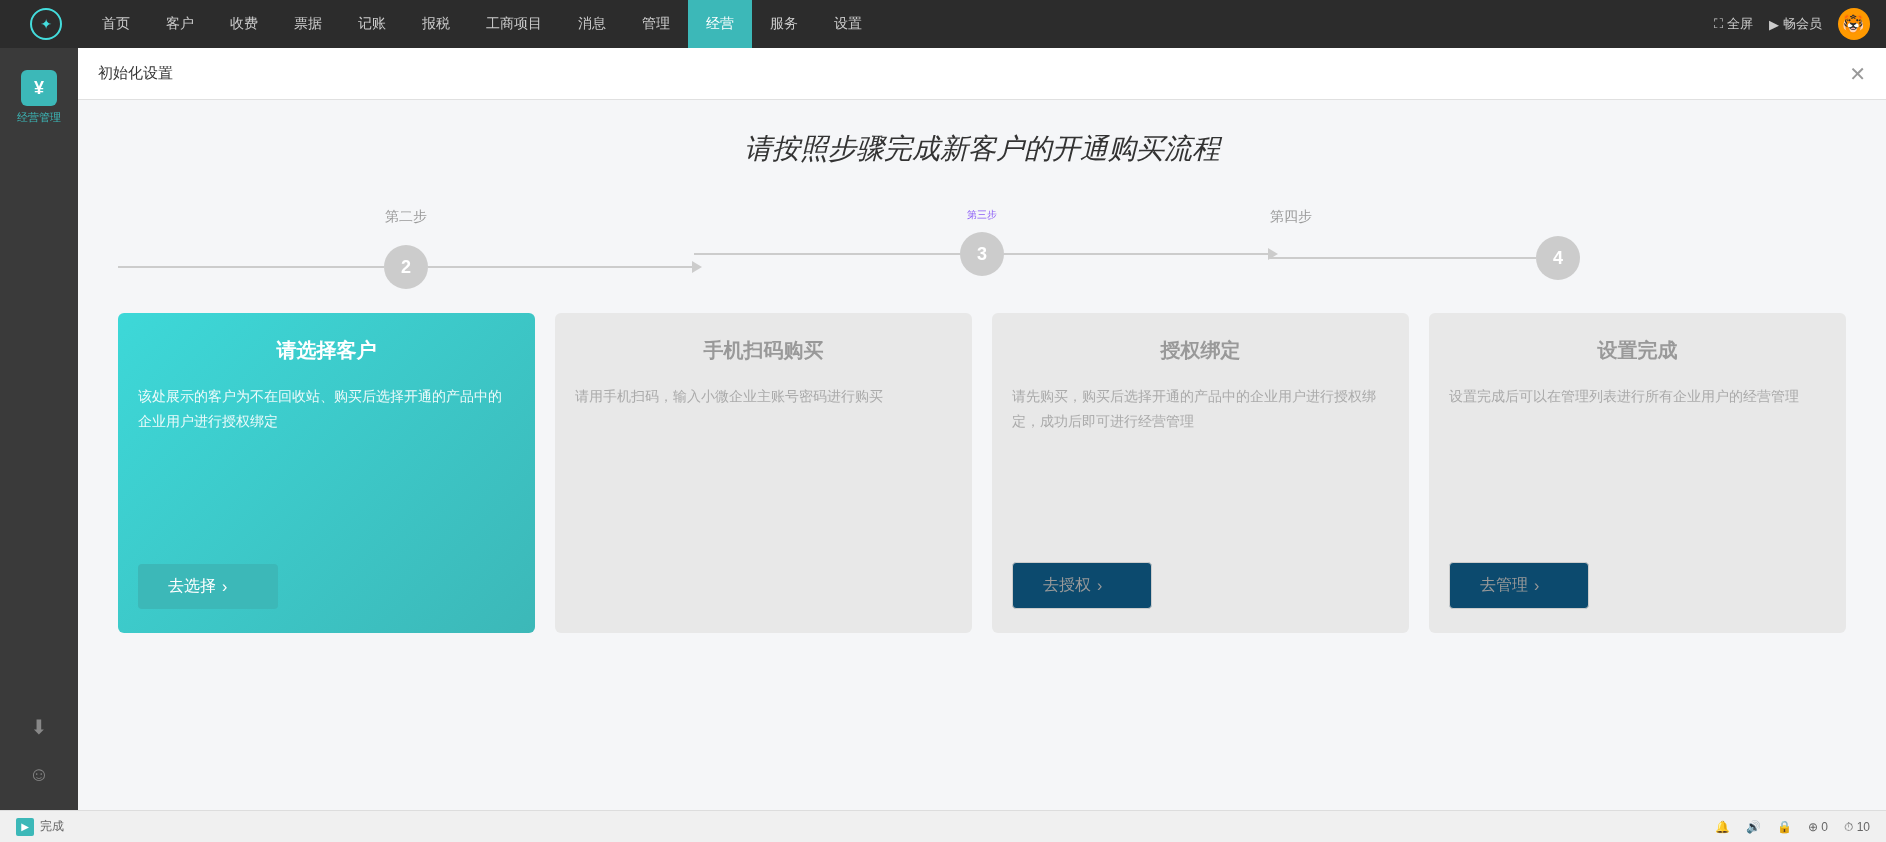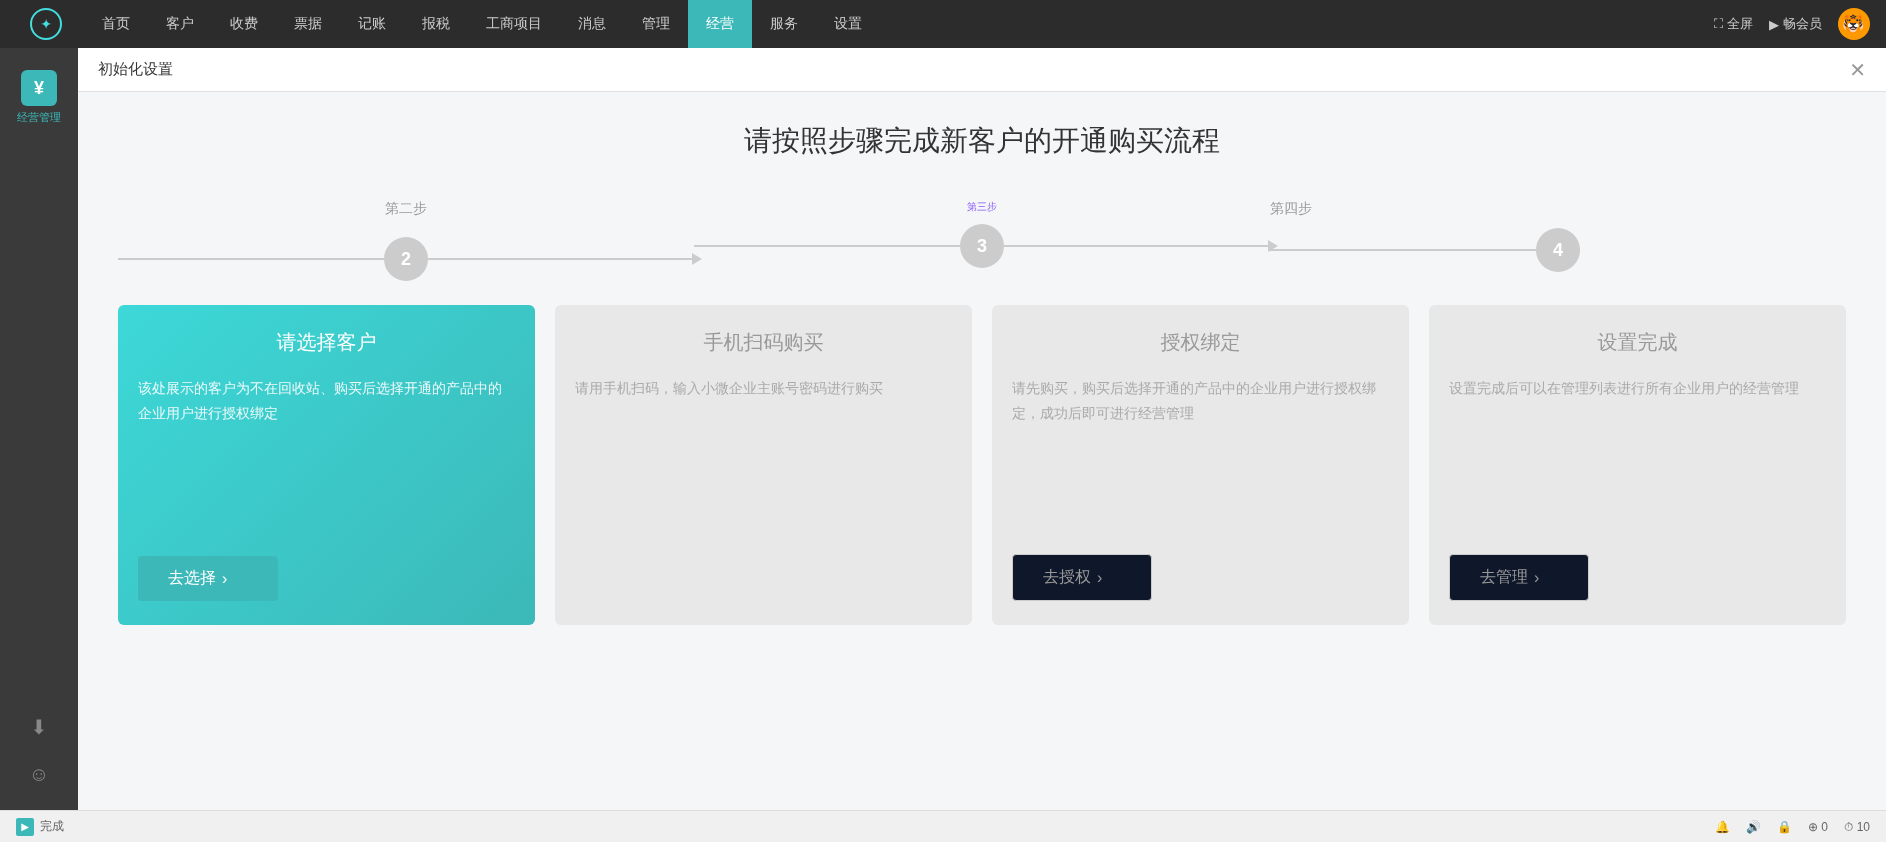--- a/index.html
+++ b/index.html
@@ -136,21 +136,21 @@
 
     
     .content {
       flex: 1;
       display: flex;
       flex-direction: column;
       background: #f0f0f0;
       overflow: hidden;
     }
     .content-header {
-      height: 44px;
+      height: 52px;
       background: #fff;
       display: flex;
       align-items: center;
       padding: 0 20px;
       border-bottom: 1px solid #e0e0e0;
       justify-content: space-between;
     }
     .content-title {
       font-size: 15px;
       color: #333;
@@ -168,20 +168,21 @@
       background: #f5f6f8;
     }
 
     
     .page-heading {
       text-align: center;
       font-size: 28px;
       color: #333;
       margin-bottom: 40px;
       font-weight: 400;
+      font-style: italic;
     }
 
     
     .cards-row {
       display: flex;
       gap: 20px;
       margin-top: 0;
     }
     .step-card {
       flex: 1;
@@ -194,21 +195,21 @@
       position: relative;
     }
     .step-card.active-card {
       background: linear-gradient(135deg, #3dd8d8 0%, #3cb8b8 100%);
     }
     .step-card.inactive-card {
       background: #e8e8e8;
     }
     .step-card-title {
       font-size: 20px;
-      font-weight: normal;
+      font-weight: bold;
       text-align: center;
       margin-bottom: 20px;
       color: #333;
     }
     .step-card.active-card .step-card-title {
       color: #fff;
     }
     .step-card.inactive-card .step-card-title {
       color: #999;
     }
@@ -239,21 +240,21 @@
       cursor: pointer;
       border: none;
       min-width: 140px;
     }
     .btn-teal {
       background: #3cb8b8;
       color: #fff;
       border: none;
     }
     .btn-outline-gray {
-      background: #0f172a;
+      background: #0c4a6e;
       color: #999;
       border: 1px solid #ccc;
     }
 
     
     .status-bar {
       height: 32px;
       background: #f0f0f0;
       border-top: 1px solid #ddd;
       display: flex;

